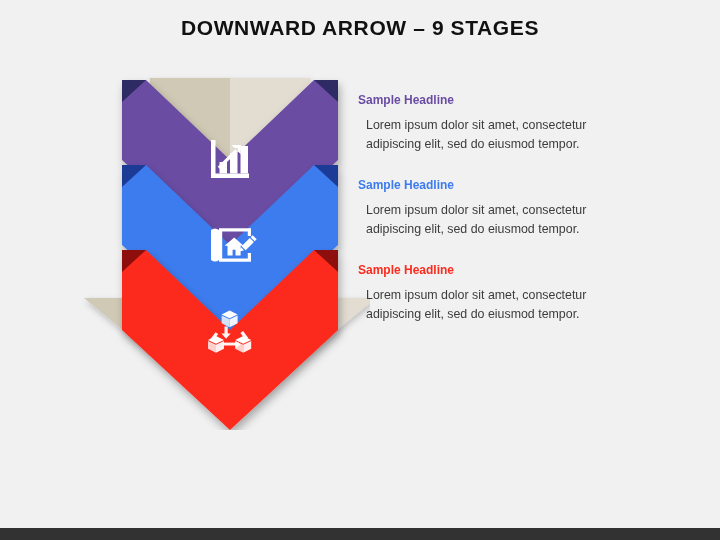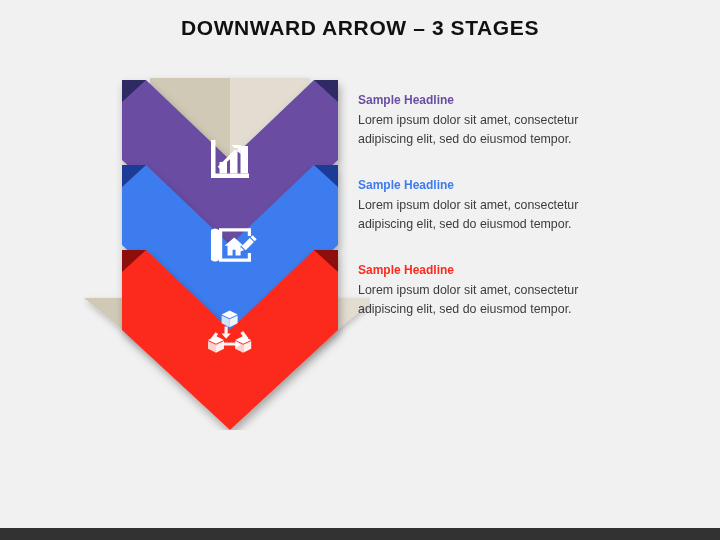--- a/index.html
+++ b/index.html
@@ -64,40 +64,40 @@
     font-size: 12px;
     font-weight: bold;
     margin: 0 0 3px 0;
     line-height: 1.25;
     font-family: "Liberation Sans", sans-serif;
   }
   .body {
     font-size: 12.4px;
     line-height: 1.52;
     color: #3c3c3c;
-    margin: 0;
+    margin: 8px;
     font-family: "Liberation Sans", sans-serif;
   }
 
   
   #bottombar {
     position: absolute;
     left: 0;
     bottom: 0;
     width: 720px;
     height: 12px;
     background: #323232;
   }
 </style>
 </head>
 <body>
 
 <div id="slide">
 
-  <div id="title">DOWNWARD ARROW – 3 STAGES</div>
+  <div id="title">DOWNWARD ARROW – 9 STAGES</div>
 
   <div id="graphic">
     <svg width="300" height="360" viewBox="0 0 300 360" xmlns="http://www.w3.org/2000/svg">
       <defs>
         <filter id="softshadow" x="-35%" y="-35%" width="180%" height="190%">
           <feDropShadow dx="2" dy="5" stdDeviation="4" flood-color="#000000" flood-opacity="0.30"></feDropShadow>
         </filter>
         <filter id="softshadow2" x="-35%" y="-35%" width="180%" height="190%">
           <feDropShadow dx="1" dy="3" stdDeviation="3" flood-color="#000000" flood-opacity="0.22"></feDropShadow>
         </filter>

